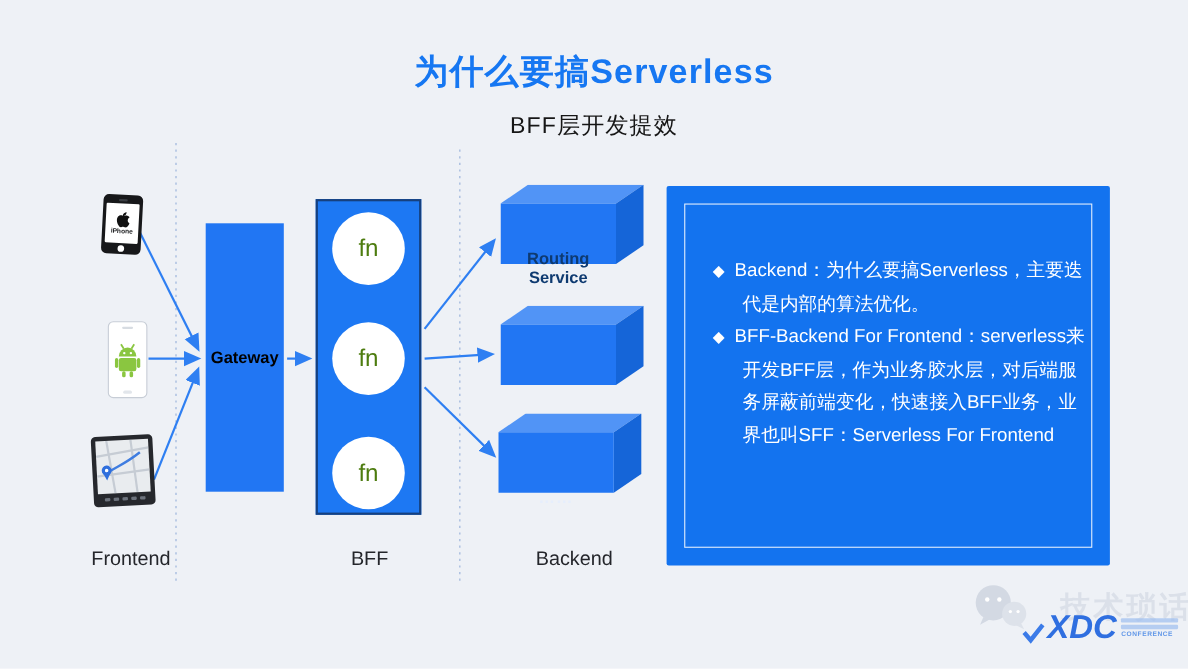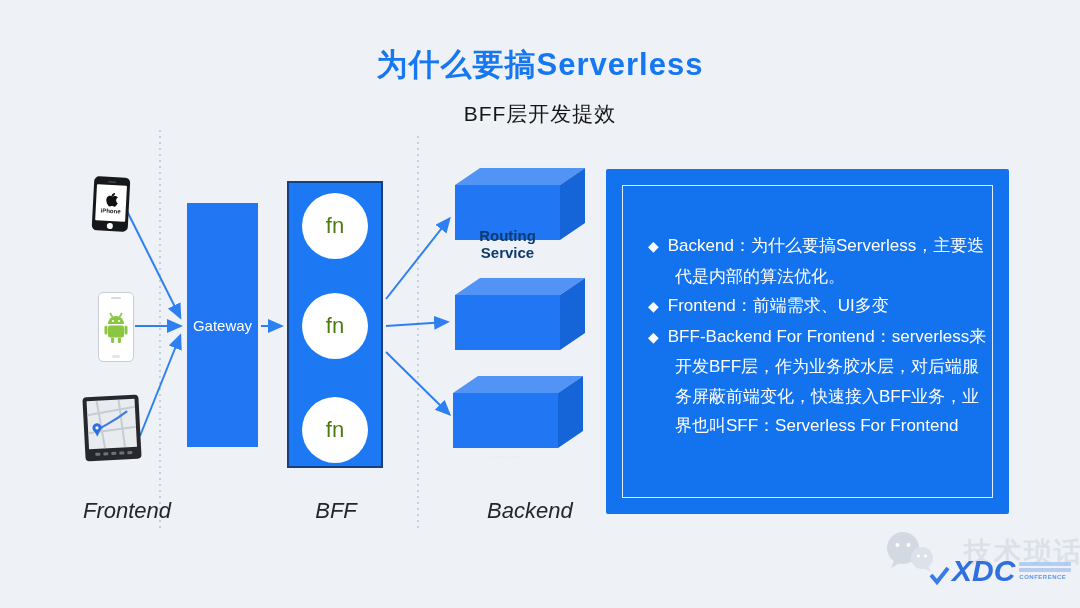--- a/index.html
+++ b/index.html
@@ -37,21 +37,21 @@
   .android .home{position:absolute;left:50%;bottom:3px;width:8px;height:3px;margin-left:-4px;background:#e2e6eb;border-radius:2px;}
   .carnav{left:84px;top:396px;width:56px;height:64px;background:#26282d;border-radius:4px;transform:rotate(-3deg);}
   .carnav .scr{position:absolute;left:4px;top:4px;right:4px;bottom:12px;background:#e9ecef;overflow:hidden;}
   .carnav .btns{position:absolute;left:4px;bottom:3px;right:4px;height:7px;display:flex;gap:3px;align-items:center;justify-content:center;}
   .carnav .btns i{width:5px;height:3px;background:#6d737d;border-radius:1px;}
   
   .gateway{
     position:absolute;left:187px;top:203px;width:71px;height:244px;z-index:2;
     background:#2176f3;display:flex;align-items:center;justify-content:center;
   }
-  .gateway span{font-size:15px;font-weight:400;color:#ffffff;}
+  .gateway span{font-size:15px;font-weight:700;color:#000000;}
   
   .bffbox{
     position:absolute;left:287px;top:181px;width:96px;height:287px;z-index:2;
     background:#1d78f3;border:2px solid #16407e;box-sizing:border-box;
   }
   .fncircle{
     position:absolute;width:66px;height:66px;border-radius:50%;background:#fff;z-index:3;
     display:flex;align-items:center;justify-content:center;font-size:22px;color:#4d7c0f;
   }
   .fn1{left:302px;top:193px;} .fn2{left:302px;top:293px;} .fn3{left:302px;top:397px;}
@@ -75,21 +75,21 @@
   }
   .panel ul{
     position:absolute;left:42px;top:62px;width:346px;margin:0;padding:0;list-style:none;
   }
   .panel li{
     color:#fff;font-size:17px;line-height:29.5px;
     padding-left:27px;text-indent:-27px;
   }
   .panel .bl{margin-right:9px;font-size:14px;}
   
-  .col-label{position:absolute;z-index:2;font-size:22px;color:#24262b;font-style:italic;}
+  .col-label{position:absolute;z-index:2;font-size:18px;color:#24262b;}
   .lab-frontend{left:83px;top:498px;width:70px;text-align:center;}
   .lab-bff{left:306px;top:498px;width:60px;text-align:center;}
   .lab-backend{left:487px;top:498px;width:70px;text-align:center;}
   
   .watermark{position:absolute;left:884px;top:524px;width:190px;height:76px;z-index:5;}
   .wm-name{
     position:absolute;left:52px;top:10px;font-size:27px;font-weight:700;
     color:#dbe0e9;letter-spacing:3px;white-space:nowrap;margin-left:28px;
   }
   .wm-logo-row{position:absolute;left:44px;top:32px;display:flex;align-items:flex-start;}
@@ -206,21 +206,20 @@
       <polygon points="105,17 130,0 130,55 105,72" fill="#1565d8"></polygon>
       <polygon points="0,17 105,17 105,72 0,72" fill="#2176f3"></polygon>
     </svg>
     <div class="face-label">……</div>
   </div>
 
   <div class="panel">
     <div class="inner"></div>
     <ul>
       <li><span class="bl">◆</span><span>Backend：为什么要搞Serverless，主要迭代是内部的算法优化。</span></li>
-      <li><span class="bl">◆</span><span>Frontend：前端需求、UI多变</span></li>
       <li><span class="bl">◆</span><span>BFF-Backend For Frontend：serverless来开发BFF层，作为业务胶水层，对后端服务屏蔽前端变化，快速接入BFF业务，业界也叫SFF：Serverless For Frontend</span></li>
     </ul>
   </div>
 
   <div class="col-label lab-frontend">Frontend</div>
   <div class="col-label lab-bff">BFF</div>
   <div class="col-label lab-backend">Backend</div>
 
   <div class="watermark">
     <svg width="52" height="46" viewBox="0 0 52 46" style="position:absolute;left:0;top:6px;">

